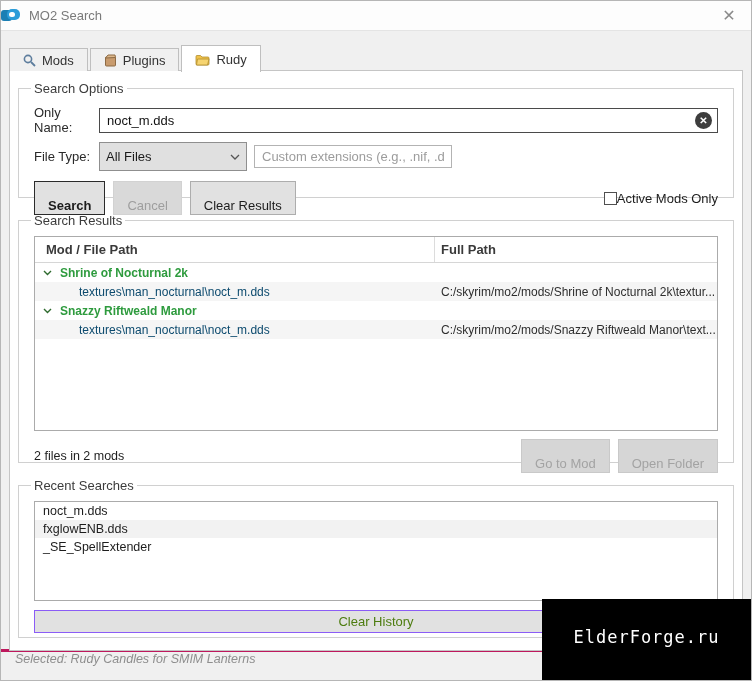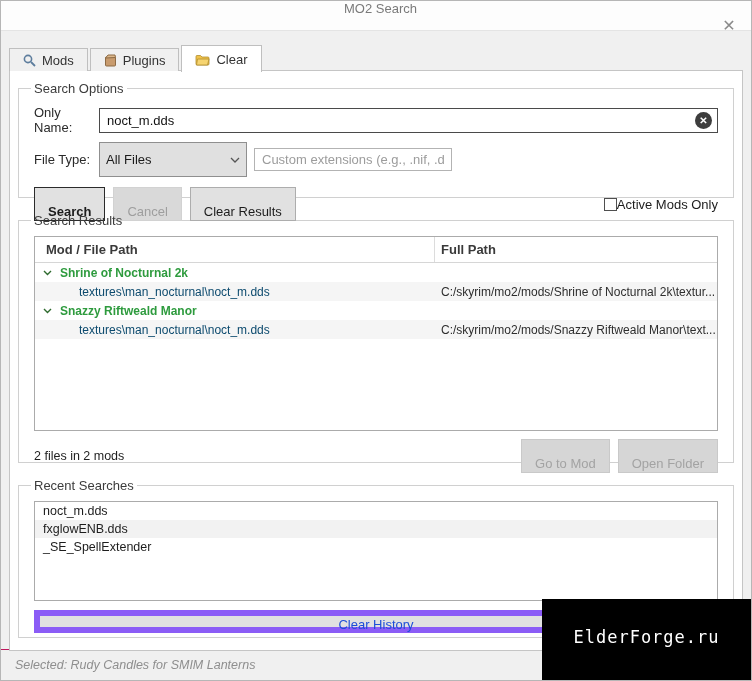--- a/index.html
+++ b/index.html
@@ -4,21 +4,21 @@
 <style>
   * { box-sizing: border-box; }
   html,body { margin:0; padding:0; background:#ffffff; font-family:"Liberation Sans", sans-serif; }
   .dialog {
     position:relative; width:752px; height:681px;
     background:#f0f0f0; border:1px solid #b6b6b6; overflow:hidden;
   }
   
   .titlebar {
     height:30px; background:#fdfdfd; border-bottom:1px solid #e4e4e4;
-    display:flex; align-items:center; padding-left:0;flex-direction:column;
+    display:flex; align-items:center; padding-left:0;
   }
   .titlebar .title { color:#7a7a7a; font-size:13px; margin-left:9px; }
   .close-btn {
     margin-left:auto; width:44px; height:30px; display:flex; align-items:center; justify-content:center;
     color:#8a8a8a; font-size:16px; cursor:default;
   }
   
   .tabbar { display:flex; margin:14px 0 0 8px; position:relative; z-index:2; }
   .tab {
     display:flex; align-items:center; gap:6px; height:23px; padding:0 13px;
@@ -45,21 +45,21 @@
     width:100%; height:25px; border:1px solid #4a4a4a; background:#fff;
     font-family:"Liberation Sans",sans-serif; font-size:13px; color:#111;
     padding:2px 28px 2px 7px; outline:none;
   }
   .clear-circle {
     position:absolute; right:6px; top:4px; width:17px; height:17px; border-radius:50%;
     background:#3d3d3d; color:#fff; font-size:10px; font-weight:bold;
     display:flex; align-items:center; justify-content:center; cursor:default;
   }
   .combo {
-    width:148px; height:35px; background:#e0e0e0; border:1px solid #8f8f8f;
+    width:148px; height:29px; background:#e0e0e0; border:1px solid #8f8f8f;
     display:flex; align-items:center; font-size:13px; color:#1c1c1c; padding:0 6px; flex:none;
   }
   .combo .combo-label { flex:1; }
   .ext-input {
     width:198px; height:23px; border:1px solid #b3b3b3; background:#fff;
     font-family:"Liberation Sans",sans-serif; font-size:13px; color:#333; padding:2px 7px;
     margin-left:7px; outline:none;
   }
   .ext-input::placeholder { color:#9c9c9c; }
   .btn-row { display:flex; align-items:center; margin-top:10px; }
@@ -88,27 +88,27 @@
   .file-path { color:#0c4a6e; padding-left:44px; }
   .results-footer { display:flex; align-items:center; margin-top:8px; }
   .results-count { font-size:12.5px; color:#1f1f1f; }
   .results-footer .spacer { flex:1; }
   .results-footer .btn { margin-right:0; margin-left:8px; }
   
   .listbox { border:1px solid #ababab; background:#fff; height:100px; margin-top:6px; overflow:hidden; }
   .list-item { height:18px; display:flex; align-items:center; padding-left:8px; font-size:12.5px; color:#1d1d1d; }
   .list-item.alt { background:#f2f2f2; }
   .clear-history {
-    width:100%; height:23px; margin-top:9px; background:#e1e1e1; border:6px solid #8b5cf6;
-    font-family:"Liberation Sans",sans-serif; font-size:13px; color:#1d4ed8; cursor:default;
+    width:100%; height:23px; margin-top:9px; background:#e1e1e1; border:1px solid #8b5cf6;
+    font-family:"Liberation Sans",sans-serif; font-size:13px; color:#4d7c0f; cursor:default;
   }
   
   .statusbar {
     position:absolute; left:0; right:0; bottom:0; height:31px; background:#f0f0f0;
-    border-top:1px solid #be185d; display:flex; align-items:center; padding-left:14px;
+    border-top:3px solid #be185d; display:flex; padding-left:14px;
   }
   .statusbar .sel-text { font-size:12.5px; font-style:italic; color:#8e8e8e; }
   
   .watermark {
     position:absolute; left:541px; top:598px; right:0; bottom:0; background:#000;
     display:flex; align-items:center; justify-content:center; z-index:20;
     color:#fff; font-family:"DejaVu Sans Mono", monospace; font-size:17px; letter-spacing:1px;
     padding-bottom:6px;
   }
 </style>
@@ -140,21 +140,21 @@
         <rect x="1.5" y="3" width="10" height="9" rx="1" fill="#c89b6e" stroke="#8d6b45" stroke-width="1"></rect>
         <path d="M1.5 4 L4 1 H11 L11.5 3.5 Z" fill="#ddb88c" stroke="#8d6b45" stroke-width="1"></path>
       </svg>
       <span>Plugins</span>
     </div>
     <div class="tab active">
       <svg width="15" height="12" viewBox="0 0 15 12">
         <path d="M1 2.5 Q1 1.5 2 1.5 H5.5 L7 3 H13 Q14 3 14 4 V10 Q14 11 13 11 H2 Q1 11 1 10 Z" fill="#f0c24b" stroke="#b08d2e" stroke-width="0.8"></path>
         <path d="M2.5 5 H14 L12.5 11 H1.5 Z" fill="#f6d470" stroke="#b08d2e" stroke-width="0.8"></path>
       </svg>
-      <span>Clear</span>
+      <span>Rudy</span>
     </div>
   </div>
 
   <div class="pane">
 
     <fieldset style="height:117px;">
       <legend>Search Options</legend>
 
       <div class="form-row">
         <span class="form-label">Only Name:</span>

